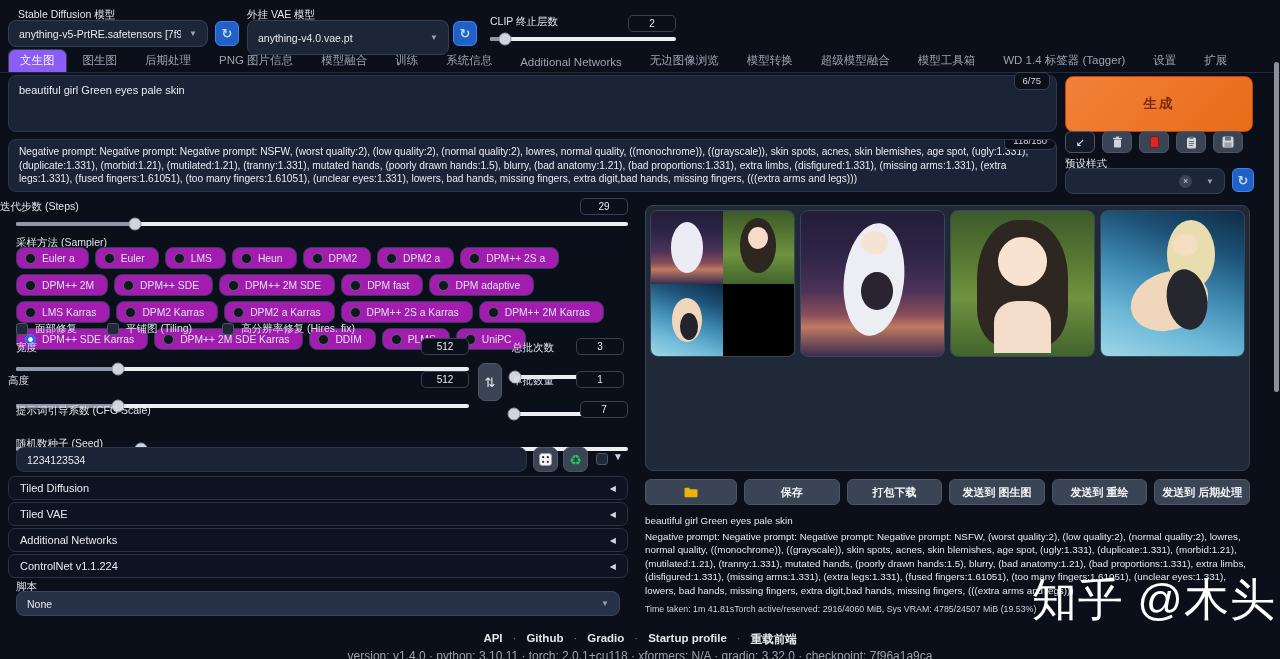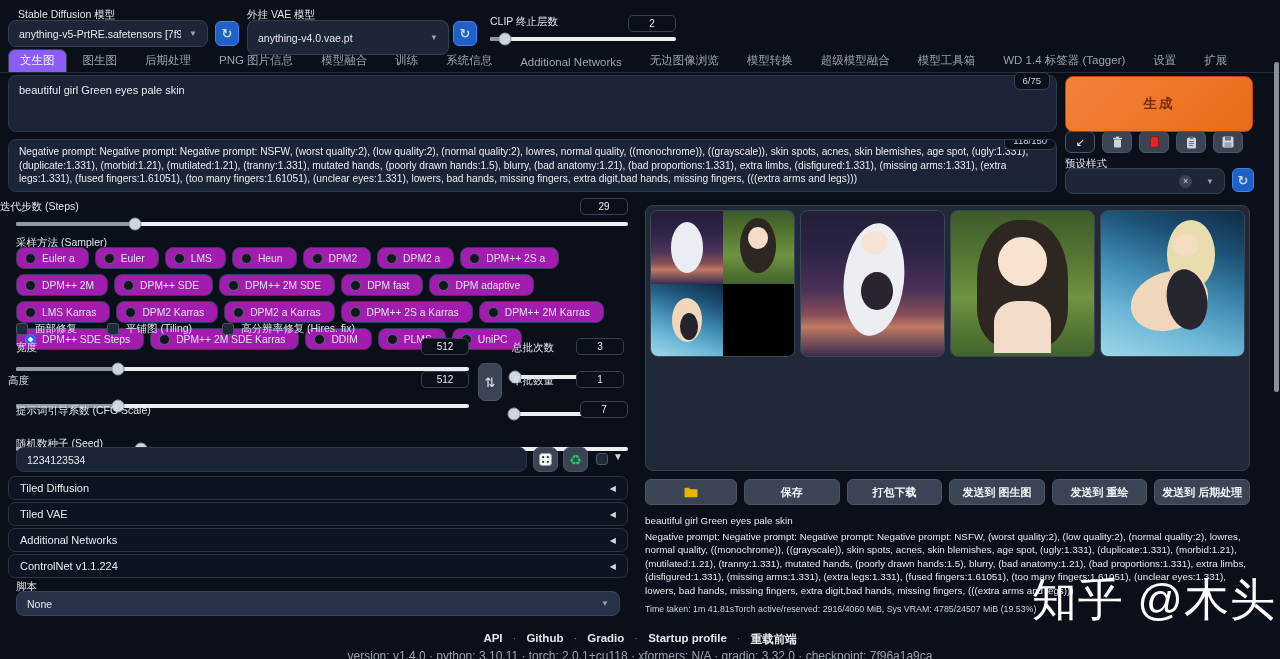--- a/index.html
+++ b/index.html
@@ -269,21 +269,21 @@
     <div class="chip">
       <span class="radio"></span>
       <span>DPM++ 2S a Karras</span>
     </div>
     <div class="chip">
       <span class="radio"></span>
       <span>DPM++ 2M Karras</span>
     </div>
     <div class="chip sel">
       <span class="radio"></span>
-      <span>DPM++ SDE Steps</span>
+      <span>DPM++ SDE Karras</span>
     </div>
     <div class="chip">
       <span class="radio"></span>
       <span>DPM++ 2M SDE Karras</span>
     </div>
     <div class="chip">
       <span class="radio"></span>
       <span>DDIM</span>
     </div>
     <div class="chip">

